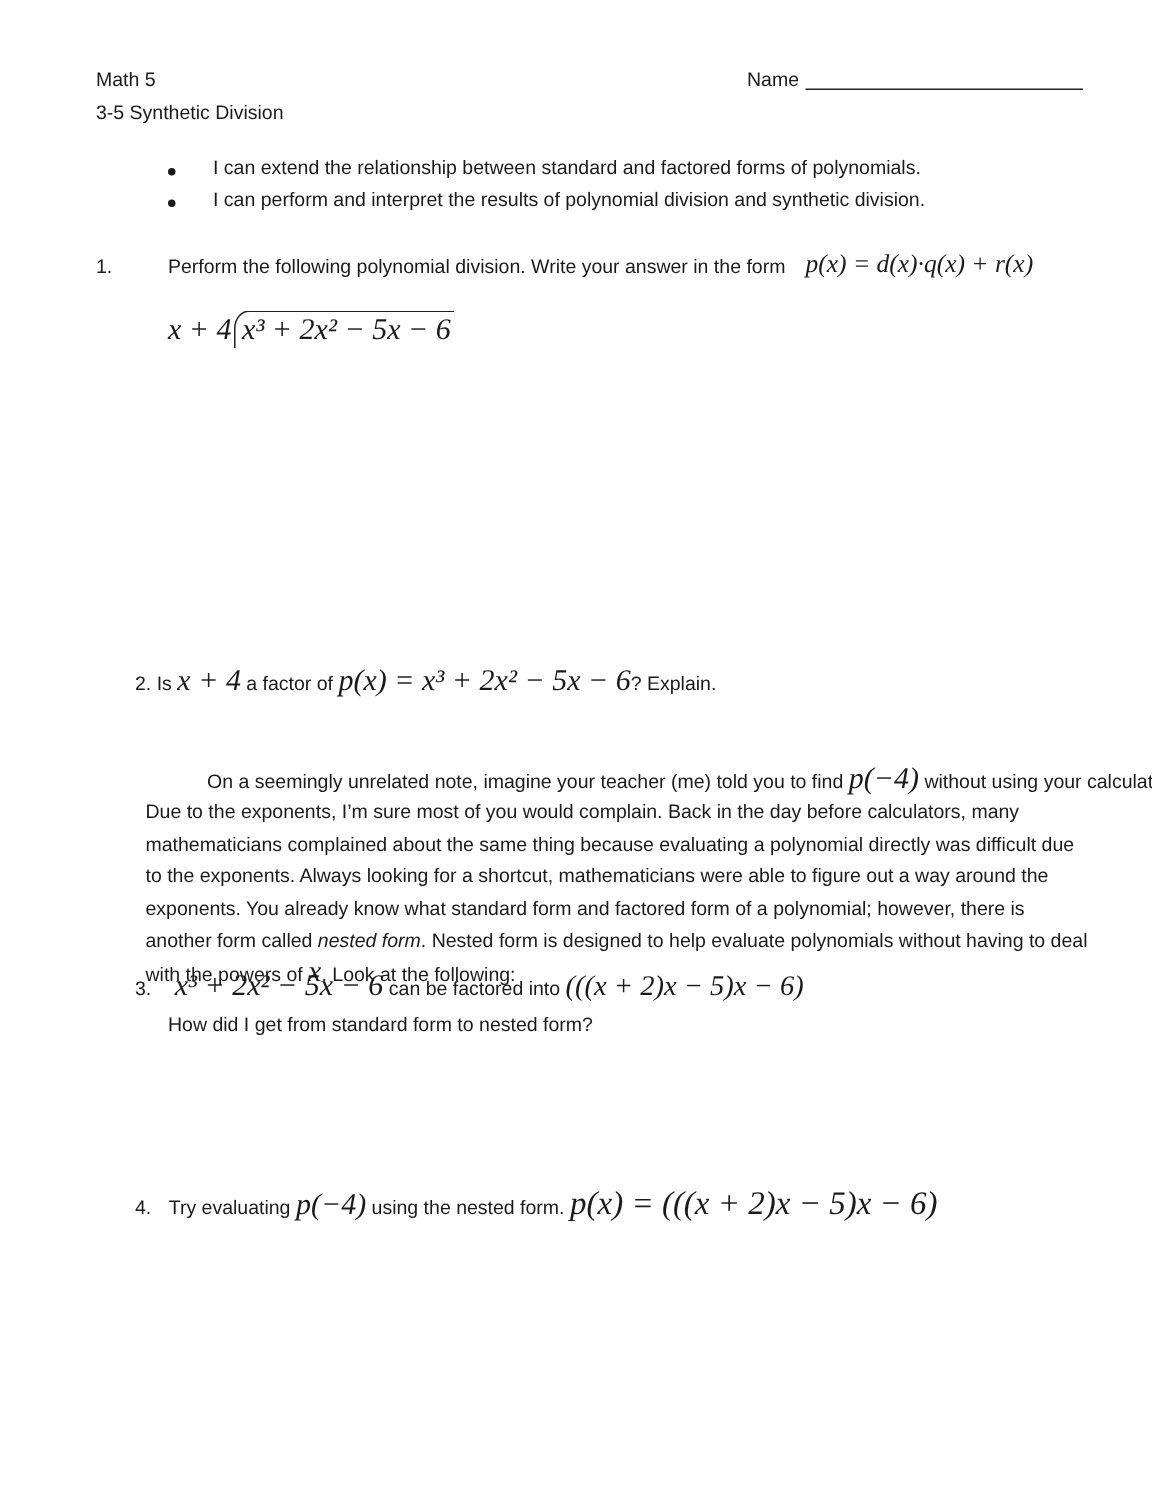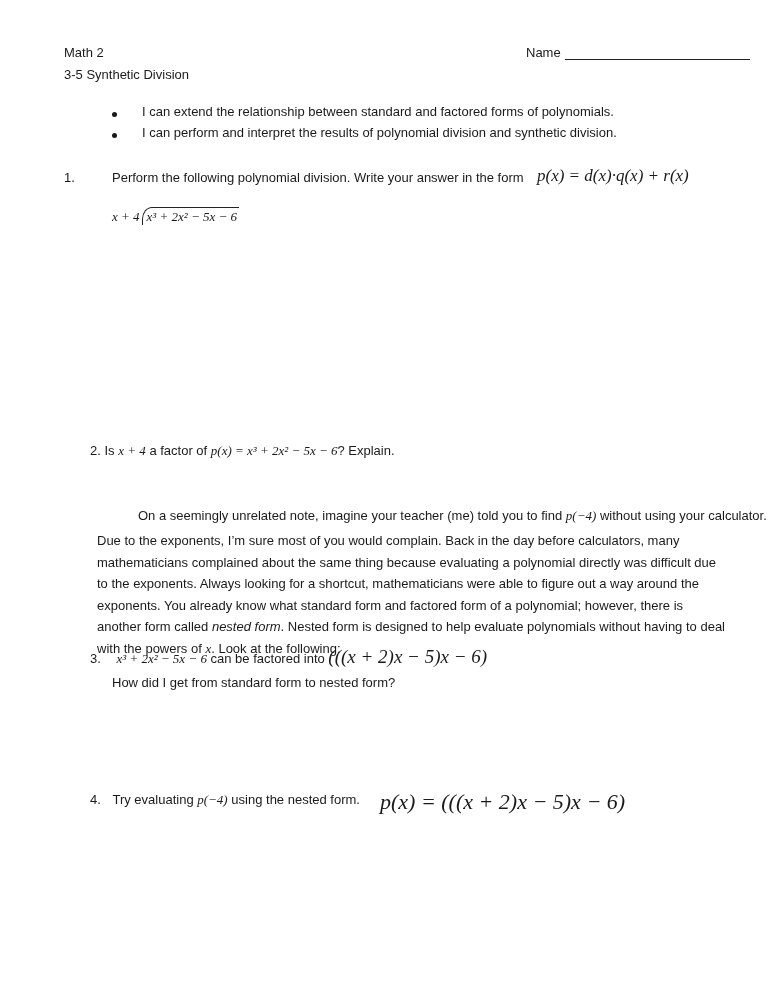--- a/index.html
+++ b/index.html
@@ -1,35 +1,35 @@
 <!DOCTYPE html>
 <html><head>
 <meta charset="utf-8">
 <style>
   html, body { margin: 0; padding: 0; background: #ffffff; }
   body {
     width: 768px; height: 994px; position: relative; overflow: hidden;
     font-family: "Liberation Sans", sans-serif; color: #1a1a1a; font-size: 13px;
   }
   .abs { position: absolute; white-space: nowrap; }
-  .math { font-family: "Liberation Serif", serif; font-style: italic; font-size: 13px; }
+  .math { font-family: "Liberation Serif", serif; font-style: italic; font-size: 20px; }
   .name-line { display: inline-block; width: 185px; border-bottom: 1px solid #222; height: 12px; margin-left: 4px; vertical-align: bottom; }
   .bullet { position: absolute; width: 5px; height: 5px; background: #1a1a1a; border-radius: 50%; }
   .para { position: absolute; left: 97px; width: 630px; line-height: 21.5px; font-size: 13px; }
   .para em { font-style: italic; }
   .longdiv { position: absolute; left: 112px; top: 207px; }
   .divisor { display: inline-block; }
   .bracket { display: inline-block; border-left: 1.5px solid #222; border-top: 1.5px solid #222; border-top-left-radius: 10px 12px; padding: 1px 2px 0 4px; margin-left: 2px; }
 </style>
 </head>
 <body>
 
-<div class="abs" style="left:64px; top:45px;">Math 2</div>
+<div class="abs" style="left:64px; top:45px;">Math 5</div>
 <div class="abs" style="left:64px; top:67px;">3-5 Synthetic Division</div>
-<div class="abs" style="left:498px; top:45px;margin-left:28px;">
+<div class="abs" style="left:498px; top:45px;">
   <span>Name</span><span class="name-line"></span>
 </div>
 
 <div>
   <span class="bullet" style="left:112px; top:112px;"></span>
   <div class="abs" style="left:142px; top:104px;">I can extend the relationship between standard and factored forms of polynomials.</div>
   <span class="bullet" style="left:112px; top:133px;"></span>
   <div class="abs" style="left:142px; top:125px;text-align:right;">I can perform and interpret the results of polynomial division and synthetic division.</div>
 </div>
 

